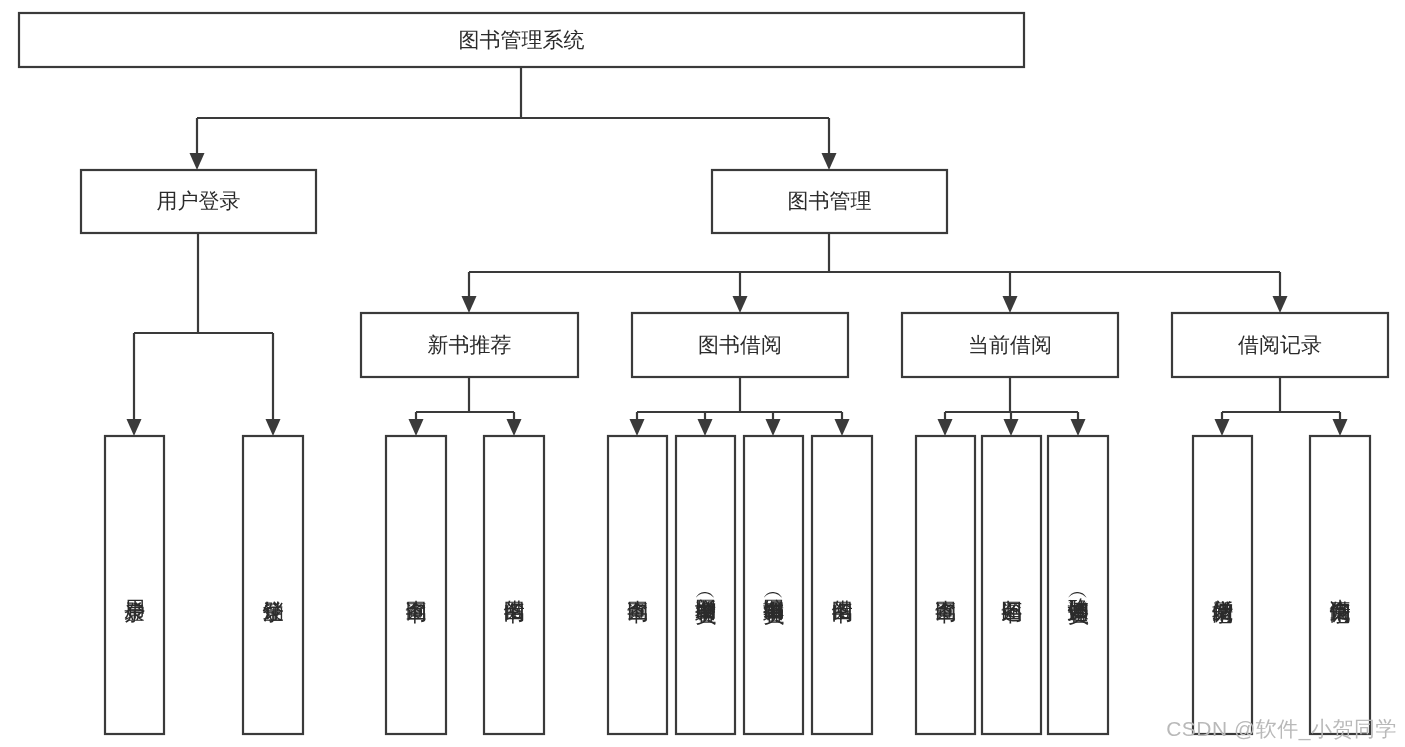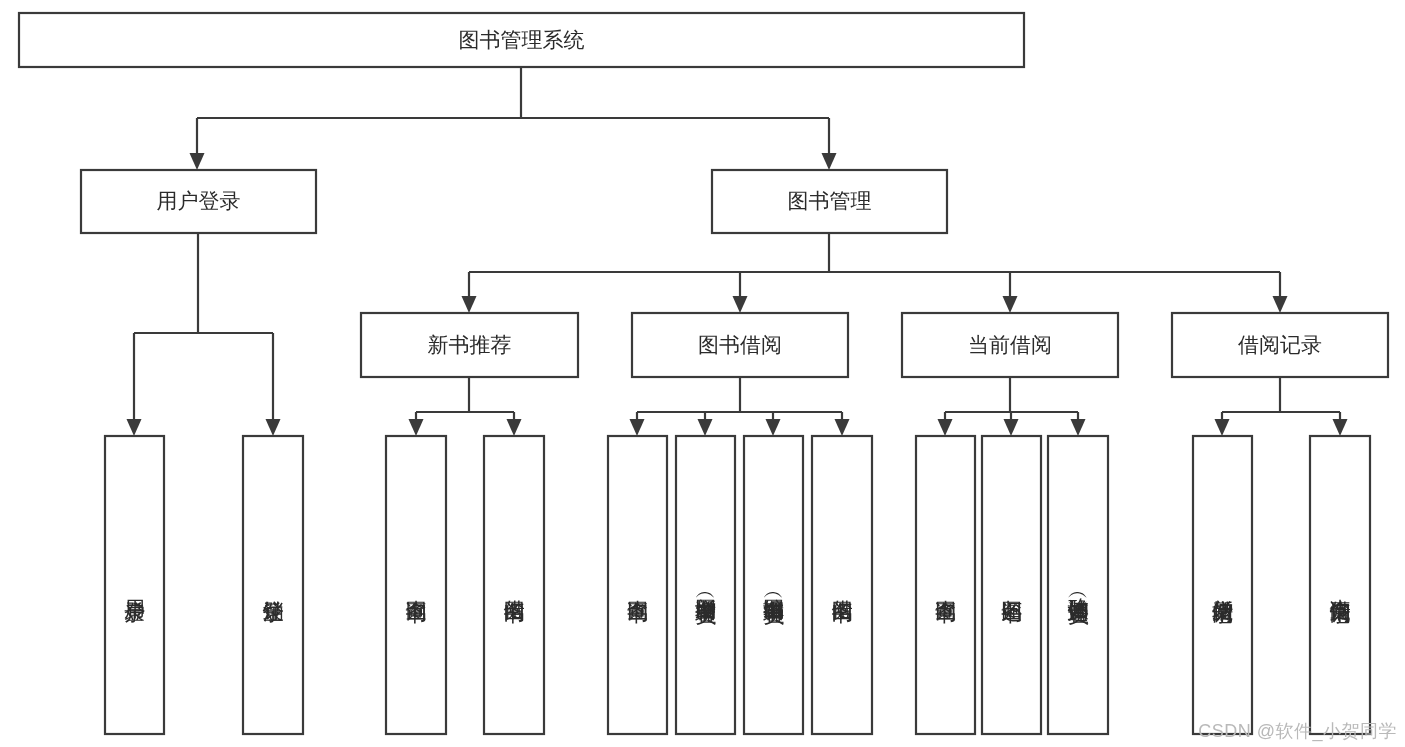--- a/index.html
+++ b/index.html
@@ -66,21 +66,21 @@
     color: #2b2b2b;
     letter-spacing: 1px;
     white-space: nowrap;
     pointer-events: none;
   }
   .watermark {
     position: absolute;
     right: 8px;
     bottom: 4px;
     font-family: "Liberation Sans", "DejaVu Sans", sans-serif;
-    font-size: 18px;
+    font-size: 21px;
     color: #b9b9b9;
     letter-spacing: 0.5px;
     user-select: none;
   }
 </style>
 </head>
 <body>
 
 <div id="diagram-root">
 

